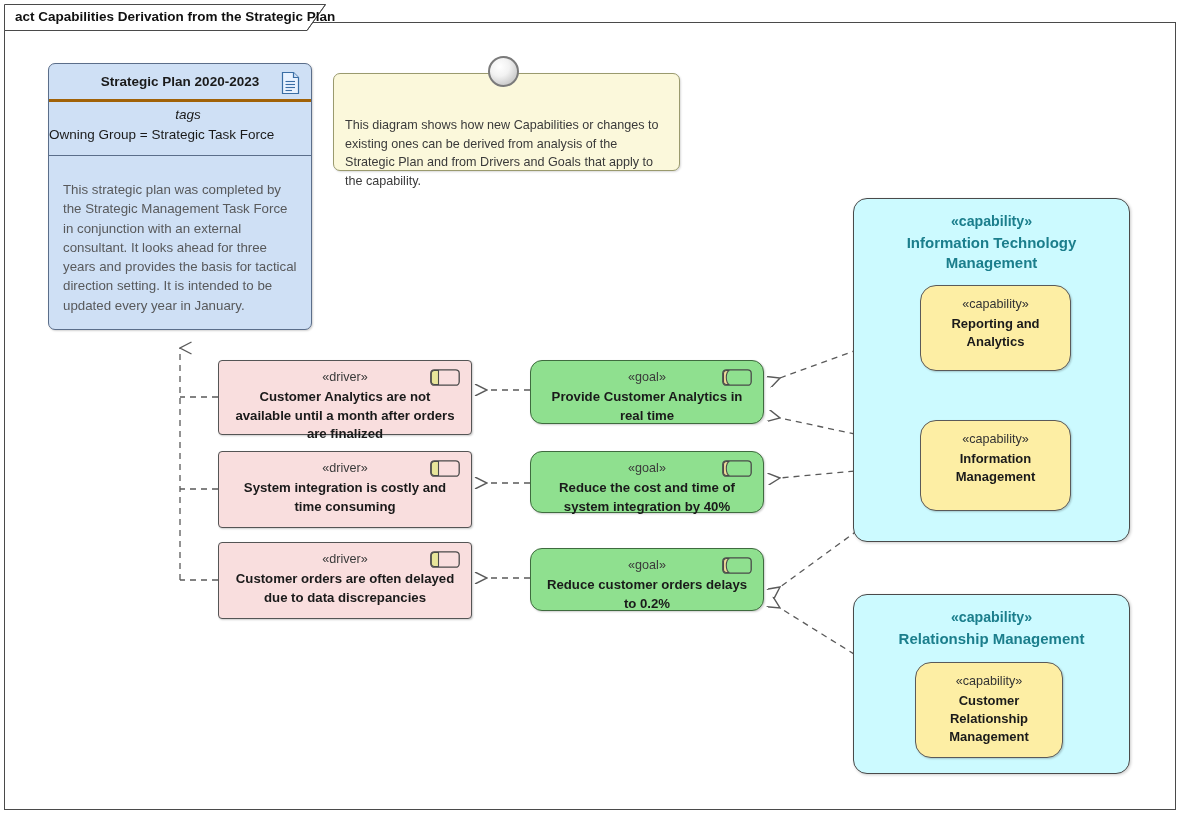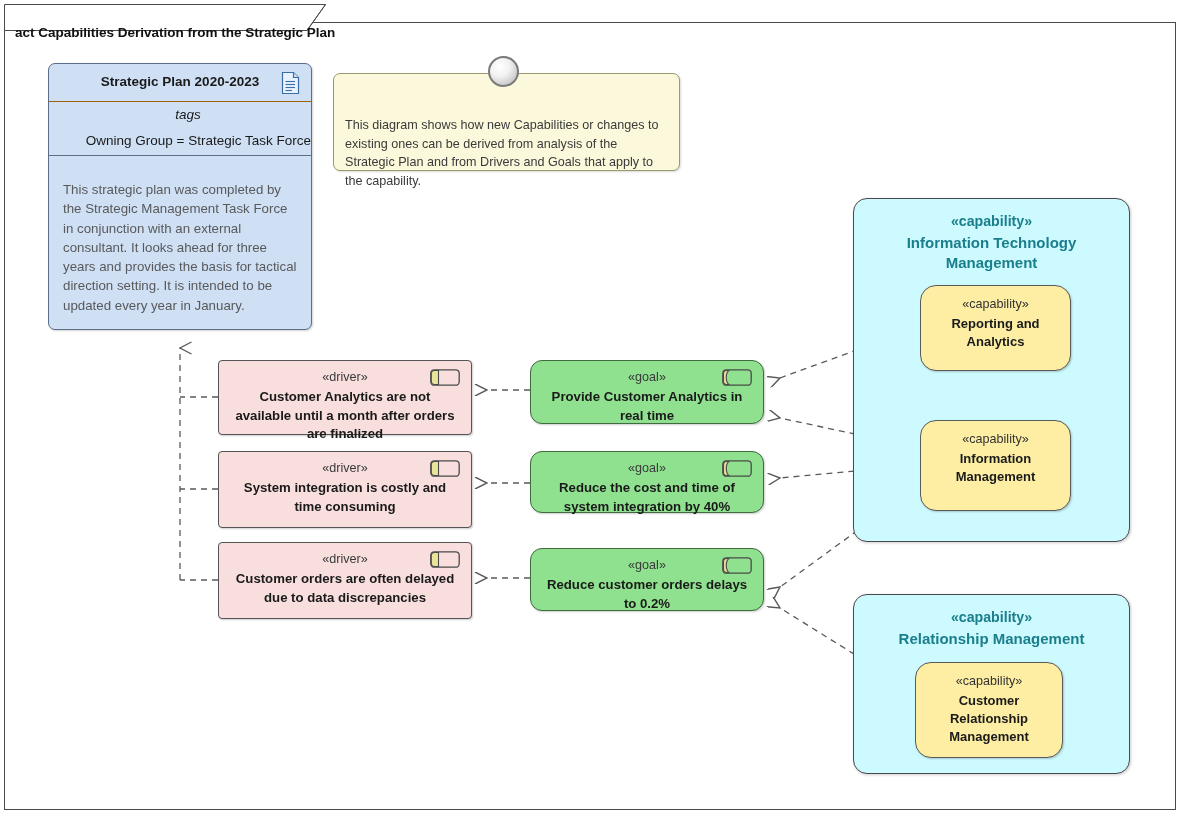--- a/index.html
+++ b/index.html
@@ -38,57 +38,56 @@
   }
   #title-tab svg { position: absolute; left: 0; top: 0; }
   #title-tab-text {
     position: absolute;
     left: 11px;
     top: 5px;
     font-size: 13.5px;
     font-weight: bold;
     color: #111111;
     white-space: nowrap;
-    margin-top: 16px;
   }
 
   
   .shape { position: absolute; box-sizing: border-box; }
 
   
   #strategic-plan {
     left: 48px; top: 63px; width: 264px; height: 267px;
     background: #cfe0f5;
     border: 1px solid #5b6e8a;
     border-radius: 7px;
     box-shadow: 1px 1px 2px rgba(0,0,0,0.18);
   }
   #sp-header {
     position: absolute; left: 0; top: 0; width: 100%; height: 38px;
-    border-bottom: 1px solid #a16207;
+    border-bottom: 3px solid #a16207;
     box-sizing: border-box;
   }
   #sp-title {
     position: absolute; left: 0; top: 10px; width: 100%;
     text-align: center;
     font-size: 13.5px; font-weight: bold; color: #1a1a1a;
   }
   #sp-doc-icon { position: absolute; right: 10px; top: 7px; }
   #sp-tags {
     position: absolute; left: 0; top: 38px; width: 100%; height: 54px;
     border-bottom: 1px solid #5b6e8a;
     box-sizing: border-box;
   }
   #sp-tags-label {
     position: absolute; left: 0; top: 5px; width: 100%;
     text-align: center; font-style: italic; font-size: 13.5px; color: #1a1a1a; padding-left: 8px;
   }
   #sp-tags-value {
-    position: absolute; left: 0; top: 31px; width: 100%;
-    text-align: right; font-size: 13.5px; color: #1a1a1a;
+    position: absolute; left: 0; top: 25px; width: 100%;
+    text-align: left; font-size: 13.5px; color: #1a1a1a;
   }
   #sp-body {
     position: absolute; left: 0; top: 100px; width: 100%;
     padding: 16px 14px 0 14px;
     box-sizing: border-box;
     font-size: 13.3px;
     line-height: 19.3px;
     color: #58595b;
   }
 

